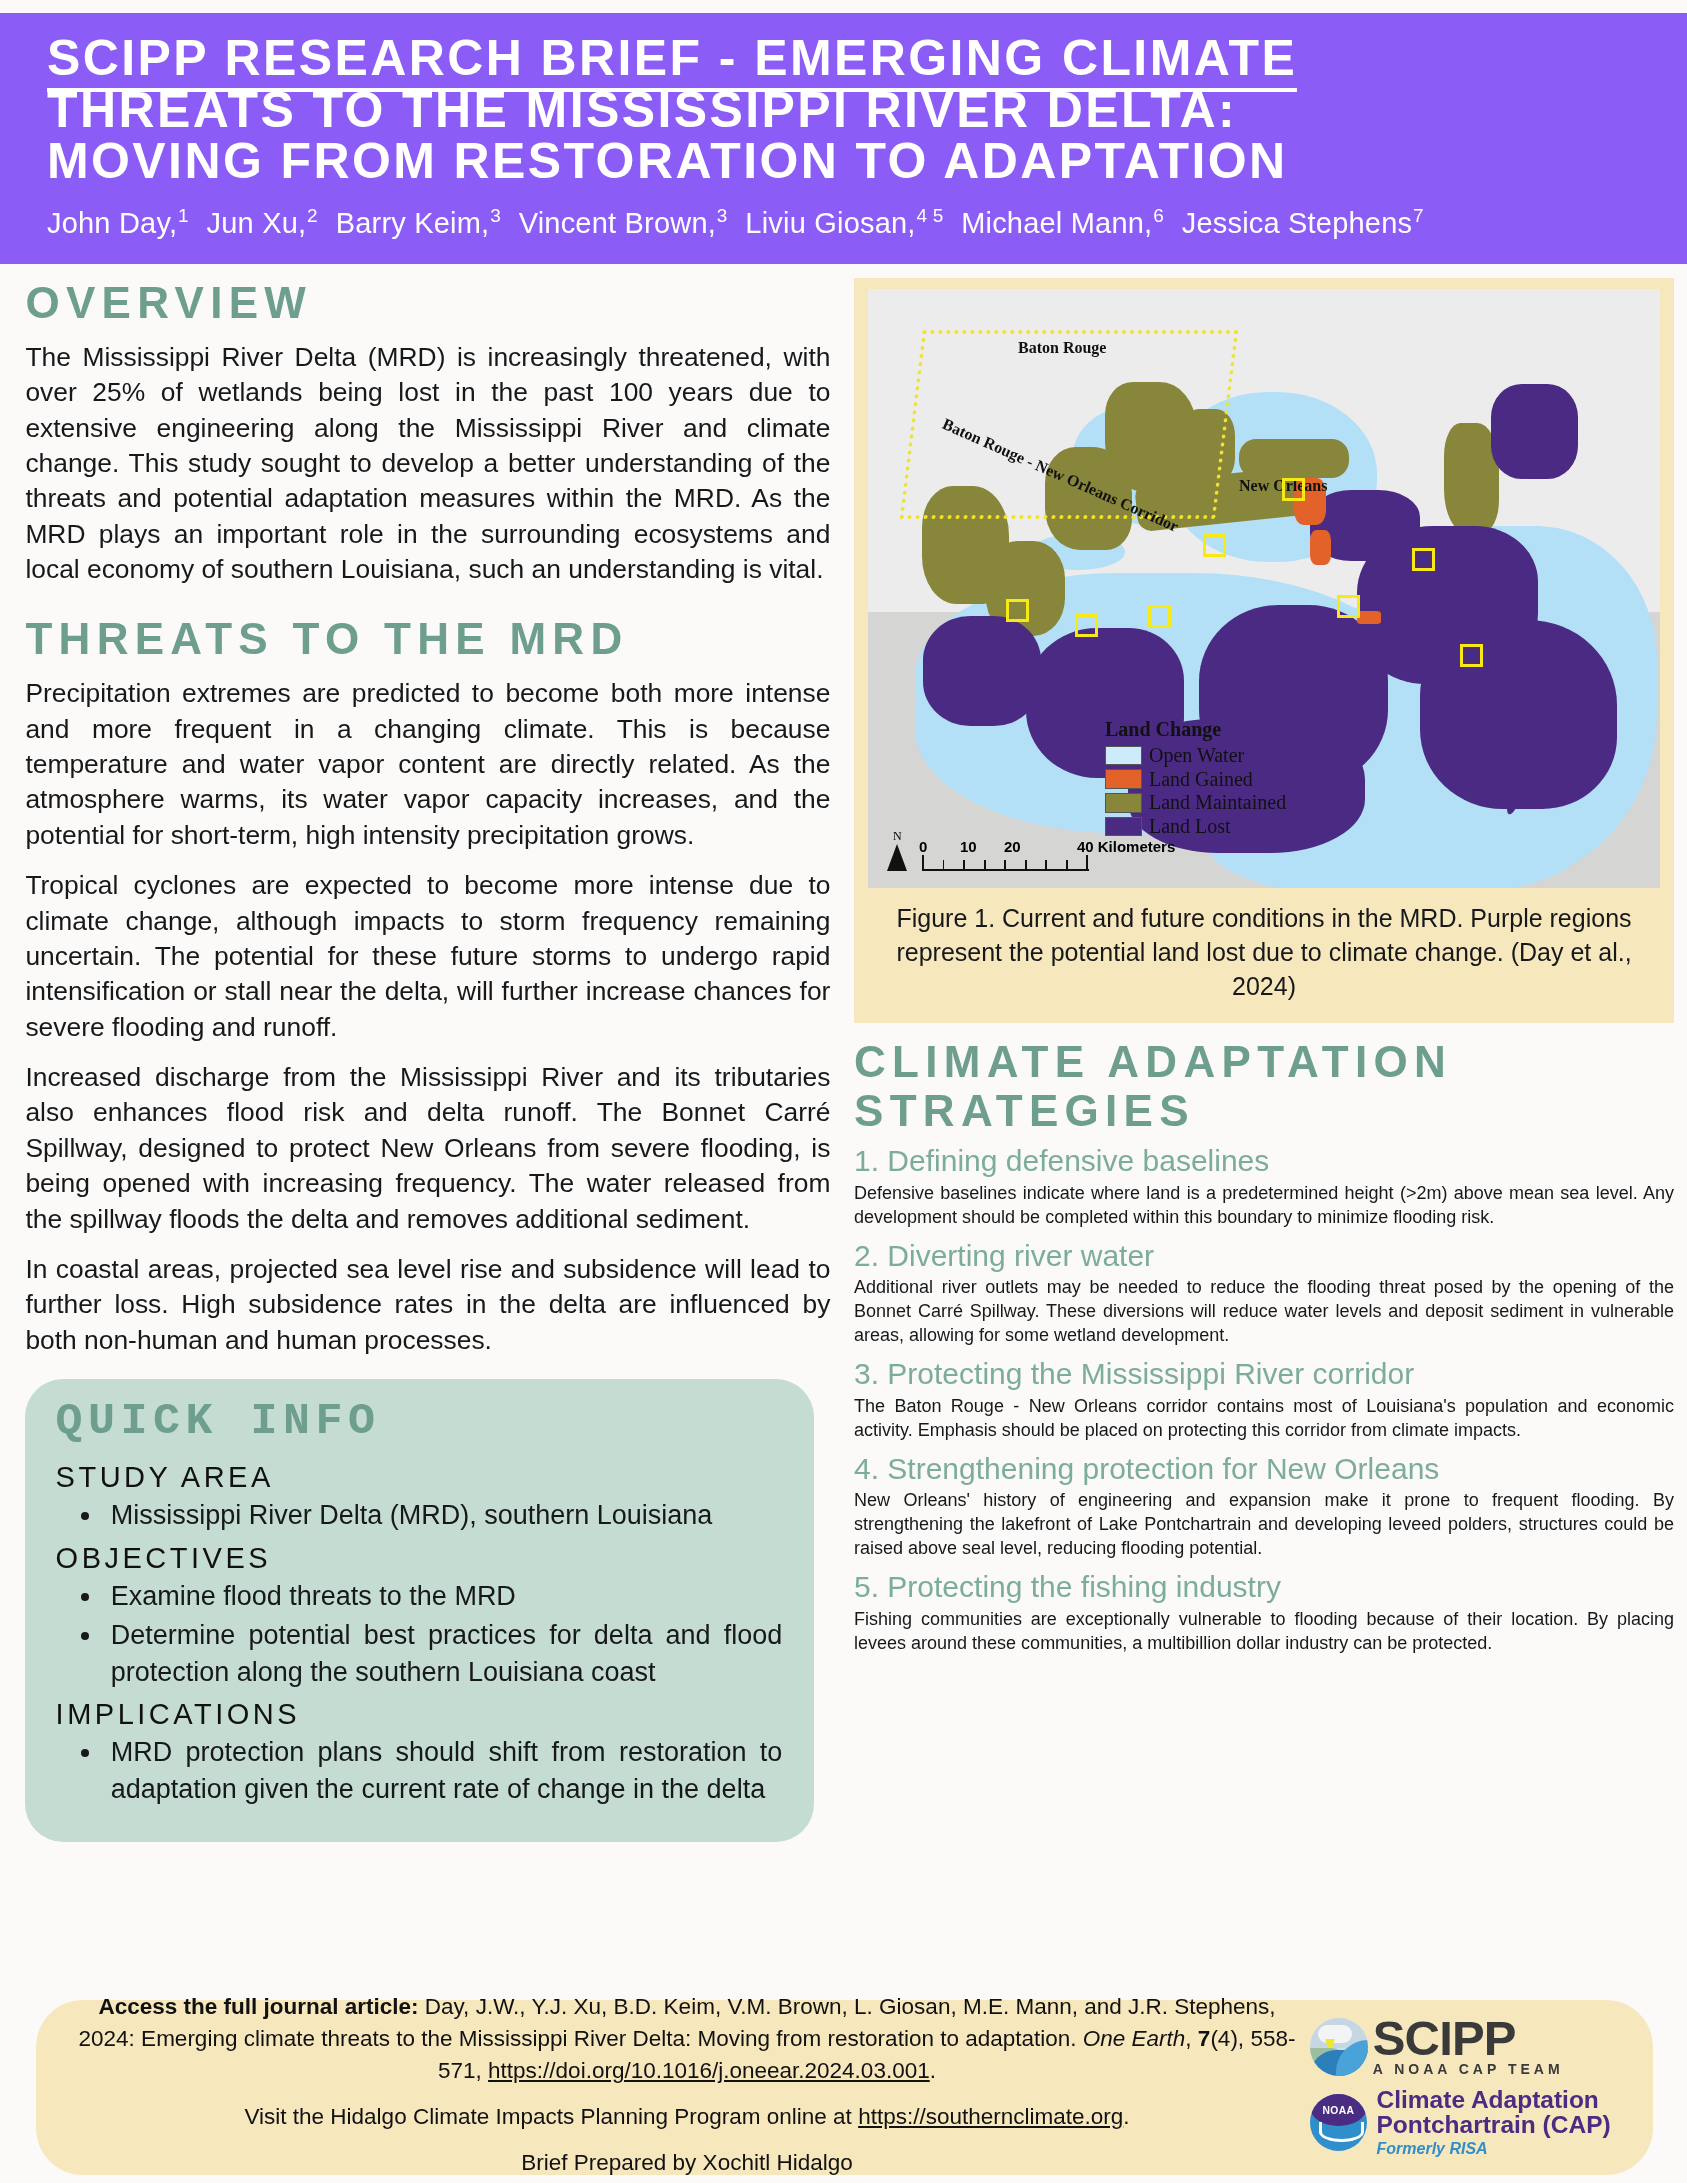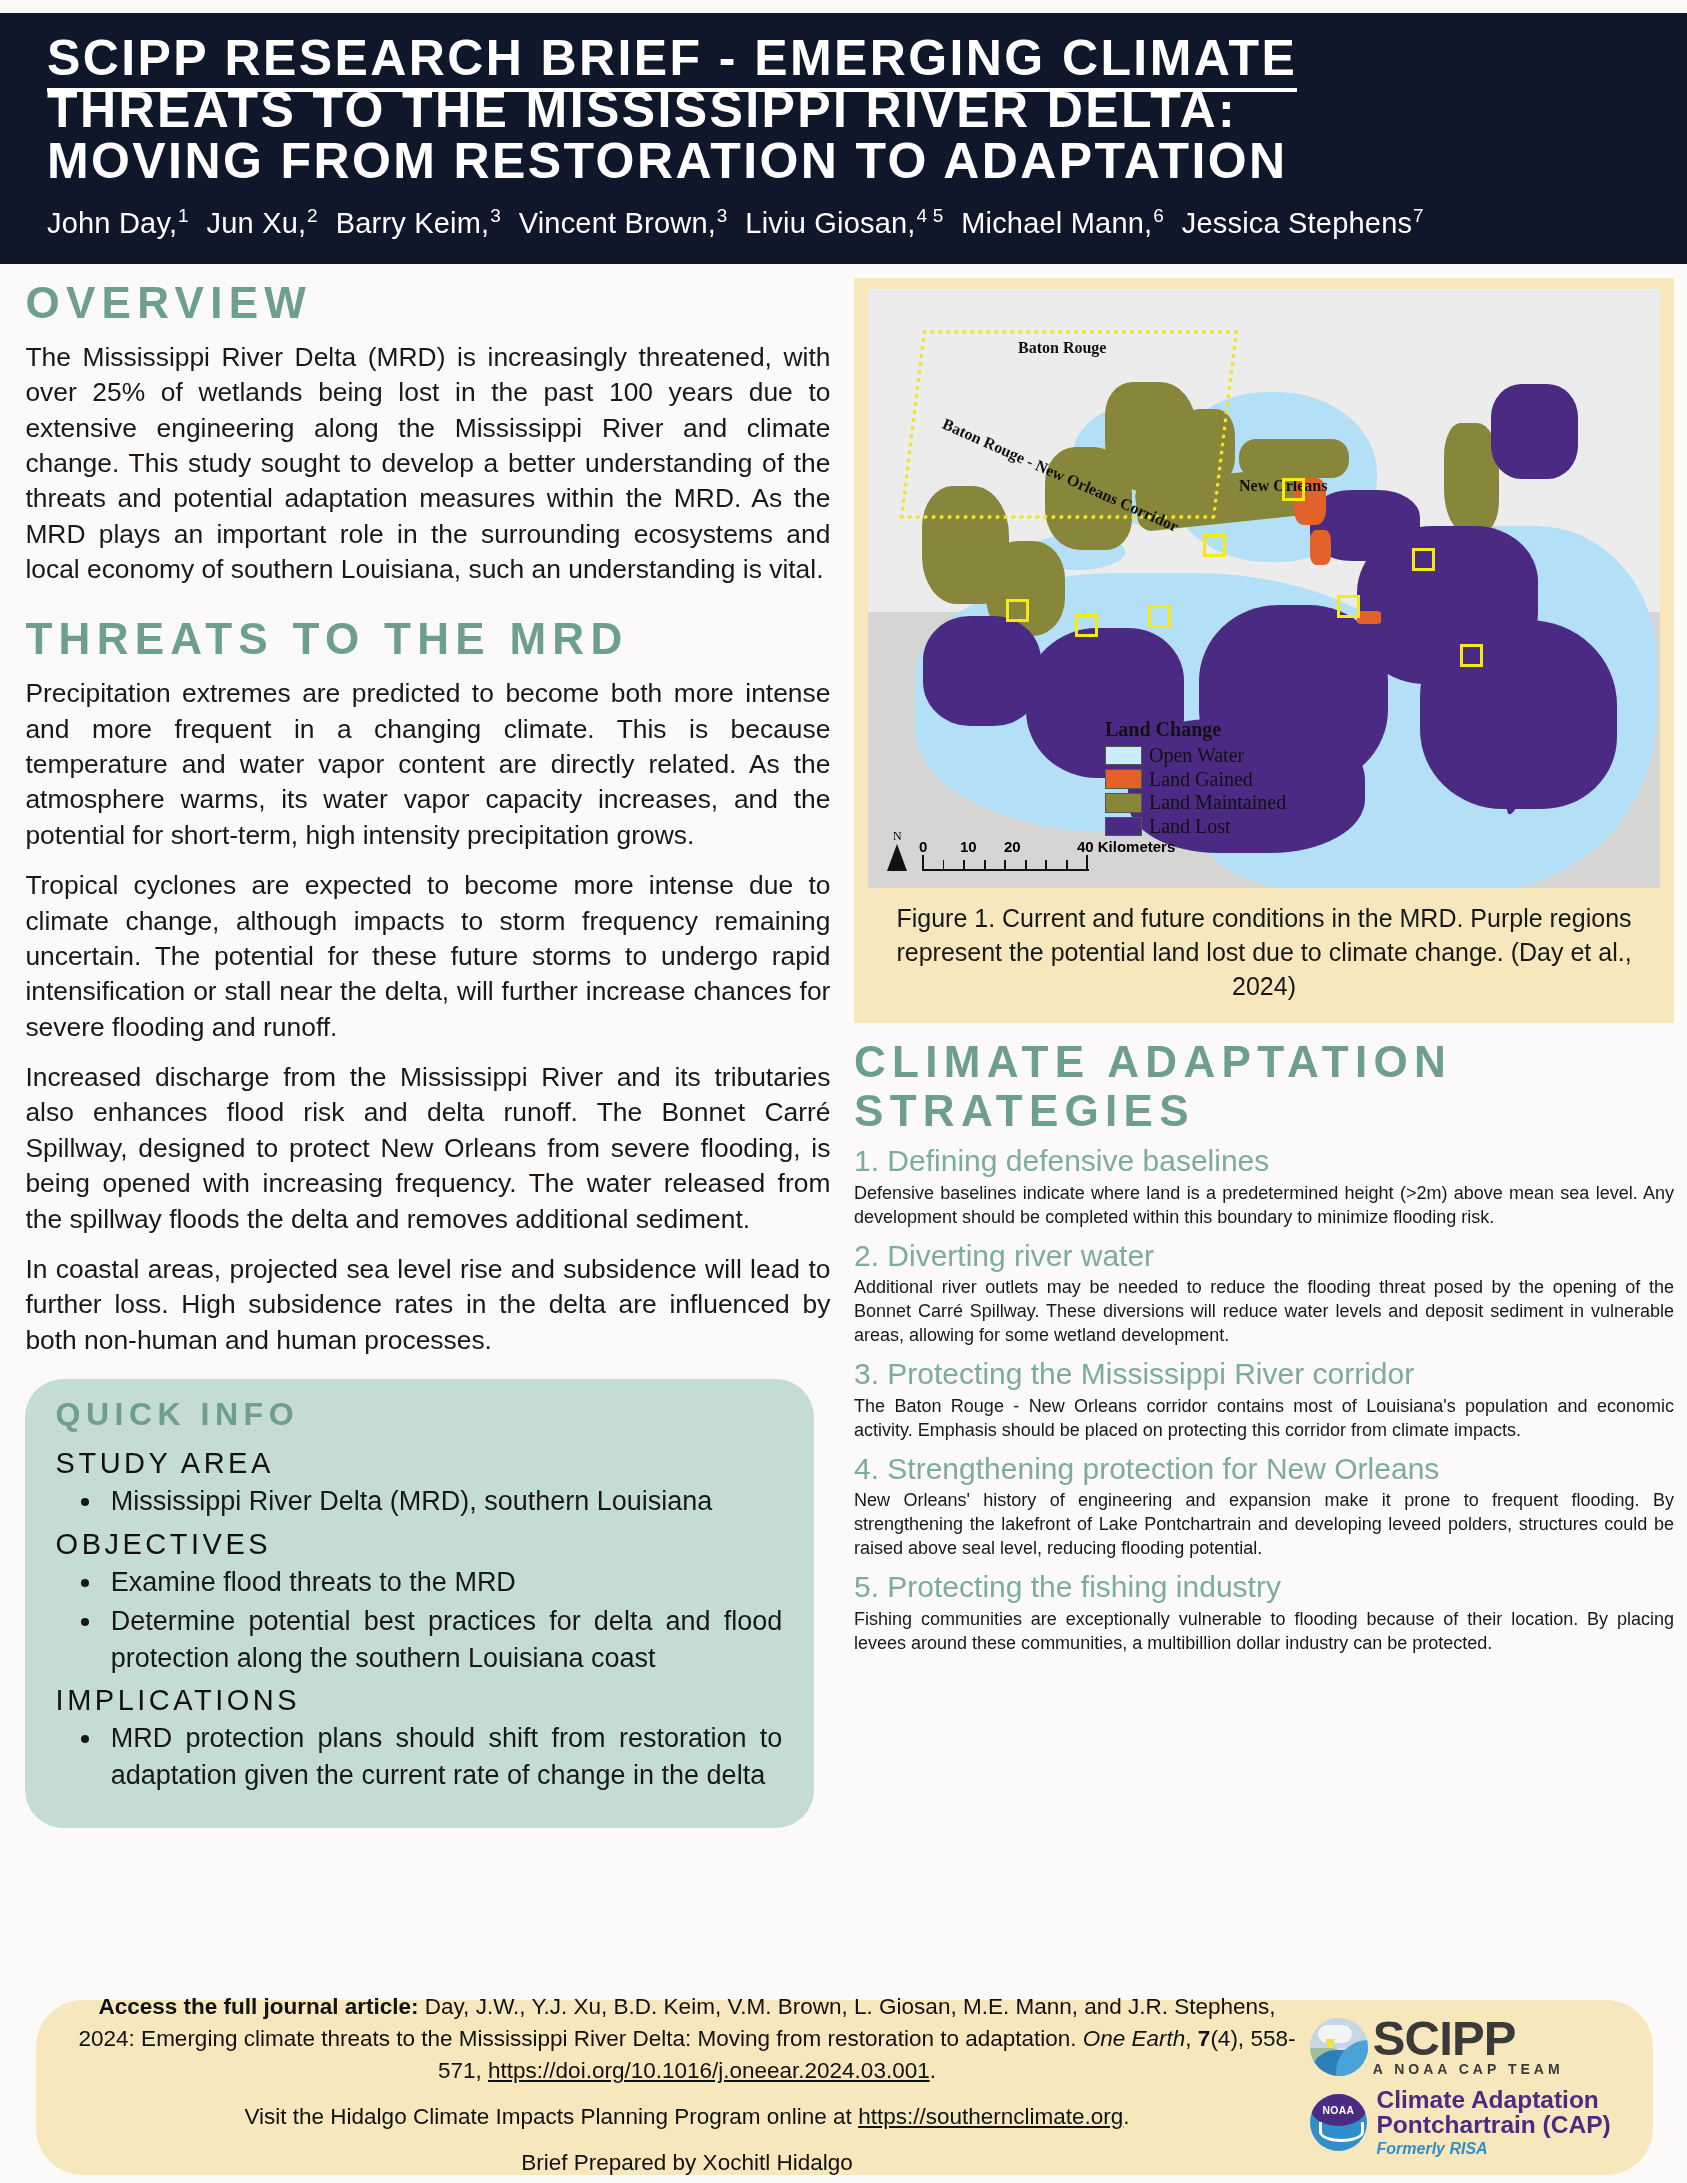--- a/index.html
+++ b/index.html
@@ -8,21 +8,21 @@
     background:#fbfaf8;
     font-family:"Liberation Sans", sans-serif;
     position:relative; overflow:hidden;
     -webkit-font-smoothing:antialiased;
   }
   .page{position:absolute; inset:0;}
 
   
   .header{
     position:absolute; left:0; top:12.6px; width:1688px; height:251px;
-    background:#0f172a; box-sizing:border-box;
+    background:#8b5cf6; box-sizing:border-box;
     padding:20.5px 47px 0 47px;
   }
   .title{
     font-family:"Liberation Sans Narrow","Liberation Sans", sans-serif;
     font-weight:bold; color:#ffffff;
     font-size:50px; line-height:1.03; letter-spacing:2.4px;
     margin:0; text-transform:uppercase;
   }
   .title .line1{display:inline; border-bottom:4.7px solid #fff; padding-bottom:1.6px;}
   .title-l{display:block;}
@@ -52,22 +52,22 @@
   }
 
   
   .quickinfo{
     margin-top:20.5px;
     background:#c5dcd3; border-radius:38px;
     padding:17.4px 32px 27px 27px; box-sizing:border-box;
     width:789px;
   }
   .qi-title{
-    font-family:Liberation Sans, sans-serif;
-    font-weight:bold; color:#6e9e8d; font-size:32px;
+    font-family:Liberation Mono, monospace;
+    font-weight:bold; color:#6e9e8d; font-size:45px;
     letter-spacing:5.5px; margin:0 0 14px 3.2px;
   }
   .qi-sub{
     font-family:"Liberation Sans Narrow","Liberation Sans", sans-serif;
     font-size:29px; letter-spacing:3.5px; color:#111; margin:4.7px 0 1.6px 3.2px;
   }
   ul.qi-list{margin:3.2px 0 8px 0; padding-left:52px;}
   ul.qi-list li{
     font-family:"Liberation Sans Narrow","Liberation Sans", sans-serif;
     font-size:27px; line-height:1.35; color:#17181a;

